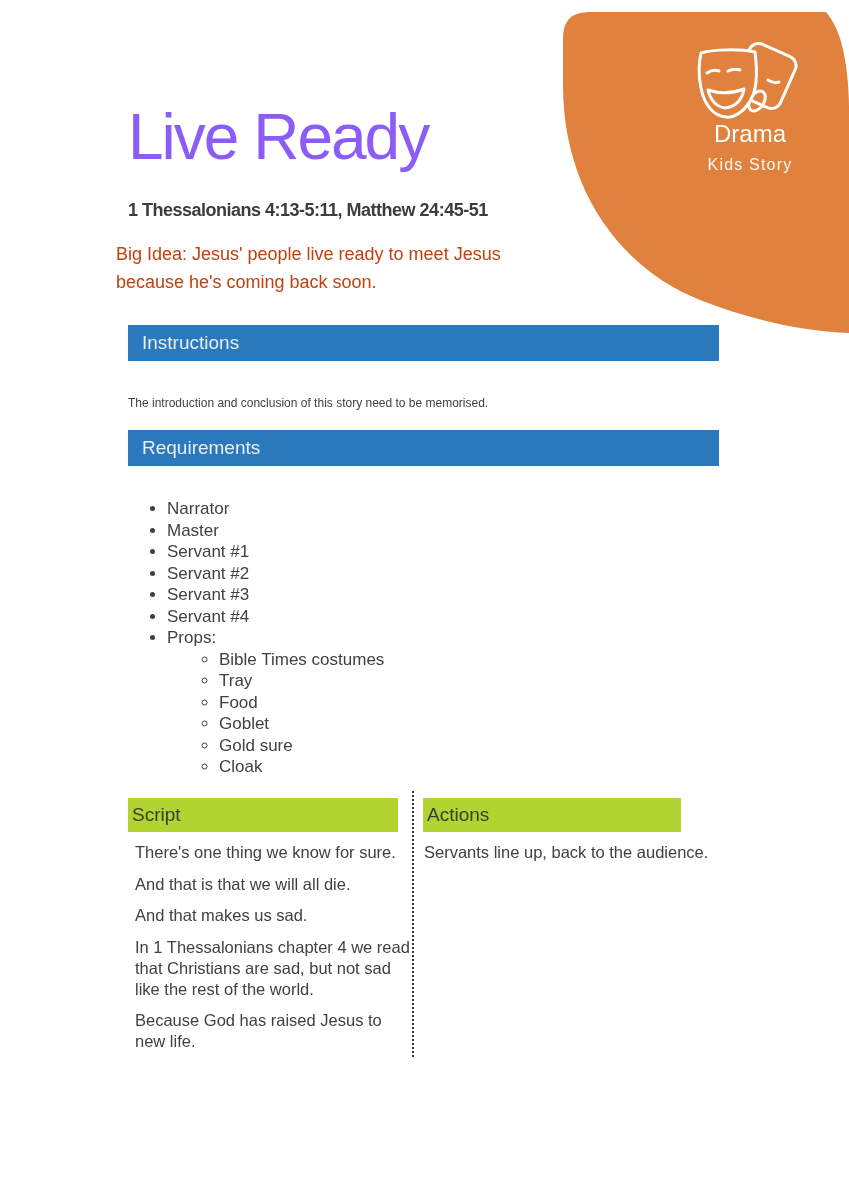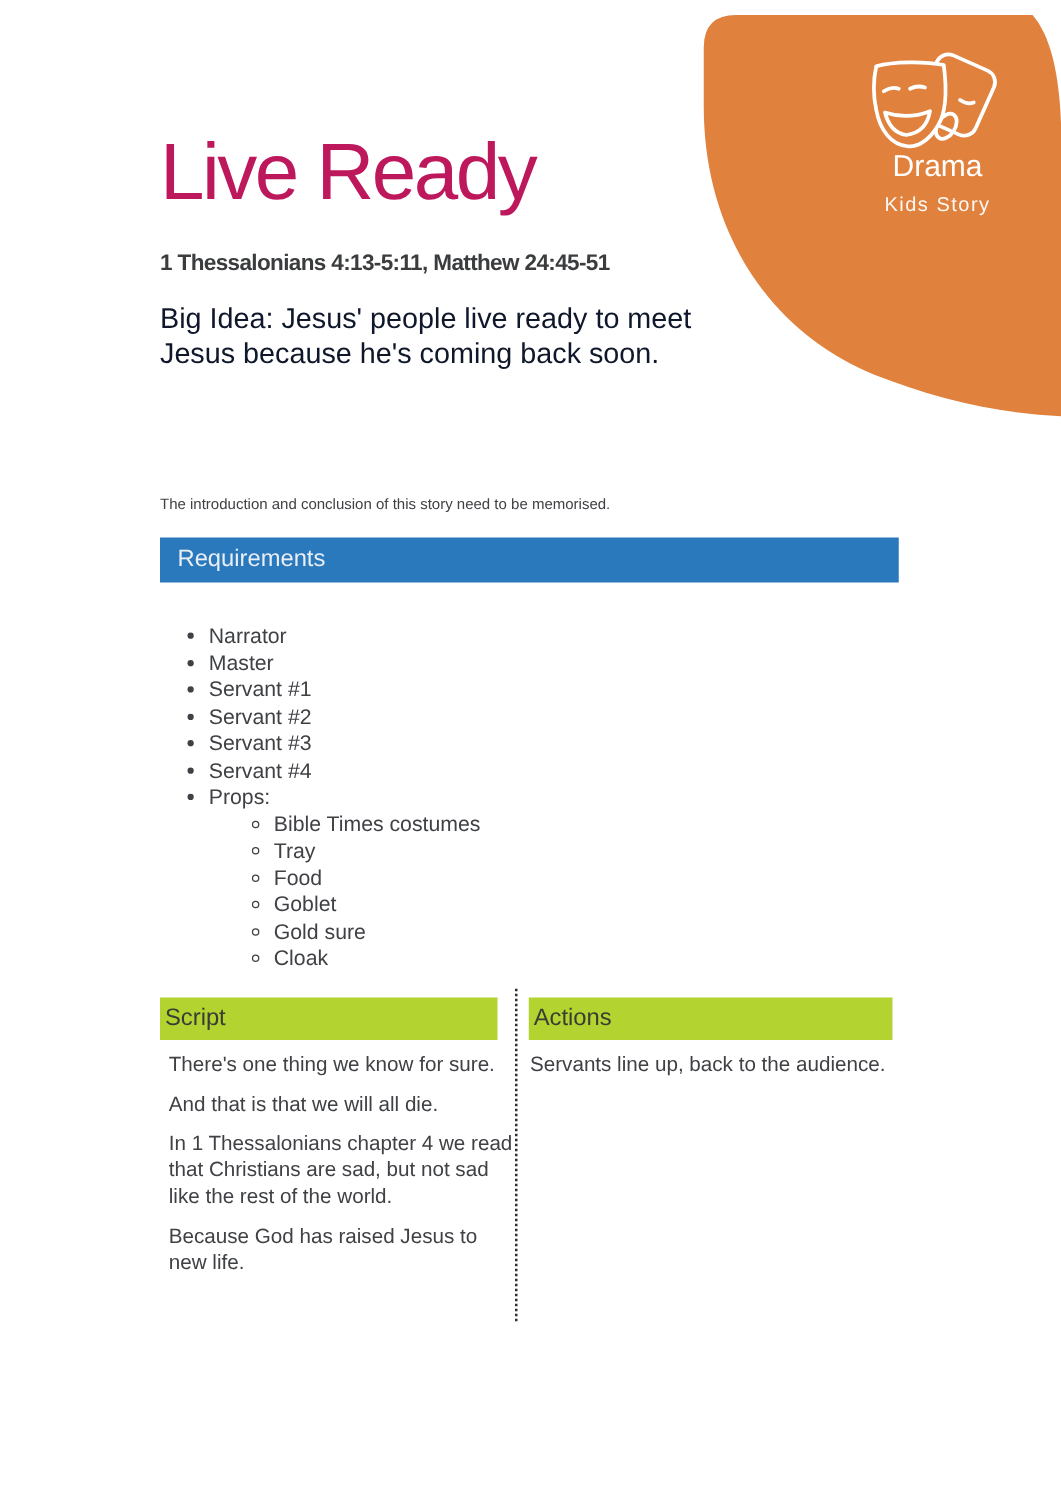--- a/index.html
+++ b/index.html
@@ -4,25 +4,25 @@
 <style>
   html,body { margin:0; padding:0; background:#ffffff; }
   #page {
     position:relative; width:849px; height:1200px; background:#ffffff;
     font-family:"Liberation Sans", sans-serif; color:#3F4145; overflow:hidden;
   }
   .abs { position:absolute; }
 
   
   .title { left:128px; top:104px; font-size:64px; line-height:1.05;
-           letter-spacing:-2px; color:#be185d; font-weight:500; }
+           letter-spacing:-2px; color:#8b5cf6; font-weight:500; }
   .scripture { left:128px; top:200px; font-size:18px; font-weight:bold;
                letter-spacing:-0.5px; color:#3A3C3E; }
-  .intro-block { left:128px; top:240px; width:440px; font-size:23px;
-                 line-height:28px; color:#0f172a; }
+  .intro-block { left:116px; top:240px; width:440px; font-size:18px;
+                 line-height:28px; color:#c2410c; }
 
   
   .brand { left:680px; top:120px; width:140px; text-align:center;
            font-size:24px; color:#ffffff; font-weight:500; }
   .tagline { left:680px; top:156px; width:140px; text-align:center;
              font-size:16px; letter-spacing:1.2px; color:rgba(255,255,255,0.95); }
 
   
   .bar { left:128px; width:591px; height:36px; line-height:36px;
          padding-left:14px; box-sizing:border-box; font-size:19px; }
@@ -34,21 +34,21 @@
   
   .cast-list { left:116px; top:498px; margin:0; padding-left:51px;
                list-style:disc; font-size:17px; }
   .cast-list li { line-height:21.5px; }
   .props-list { margin:0; padding-left:52px; list-style:circle; }
 
   
   .bar-green { background:#B2D330; color:#3A3D33; height:34px; line-height:34px;
                padding-left:4px; box-sizing:border-box; font-size:19px; }
   .bar-script  { left:128px; top:798px; width:270px; }
-  .bar-actions { left:423px; top:798px; width:291px; }
+  .bar-actions { left:423px; top:798px; width:258px; }
   .divider { left:412px; top:791px; height:266px; width:0;
              border-left:2px dotted #2F2F2F; }
   .col { font-size:16.5px; line-height:21px; color:#3F4145; }
   .col p { margin:0 0 10.5px 0; }
   .script-col  { left:135px; top:842px; width:278px; }
   .actions-col { left:424px; top:842px; width:286px; }
 </style>
 </head>
 <body>
 
@@ -72,20 +72,23 @@
   </svg>
   <div class="abs brand">Drama</div>
   <div class="abs tagline">Kids Story</div>
 
   <div class="abs title">Live Ready</div>
   <div class="abs scripture">1 Thessalonians 4:13-5:11, Matthew 24:45-51</div>
   <div class="abs intro-block">
     <div>Big Idea: Jesus' people live ready to meet Jesus because he's coming back soon.</div>
   </div>
 
+  <div class="abs bar bar-blue bar-instructions">
+    <span>Instructions</span>
+  </div>
   <div class="abs memorised">The introduction and conclusion of this story need to be memorised.</div>
 
   <div class="abs bar bar-blue bar-requirements">
     <span>Requirements</span>
   </div>
   <ul class="abs cast-list">
     <li>Narrator</li>
     <li>Master</li>
     <li>Servant #1</li>
     <li>Servant #2</li>
@@ -106,20 +109,21 @@
     <span>Script</span>
   </div>
   <div class="abs bar-green bar-actions">
     <span>Actions</span>
   </div>
   <div class="abs divider"></div>
 
   <div class="abs col script-col">
     <p>There's one thing we know for sure.</p>
     <p>And that is that we will all die.</p>
+    <p>And that makes us sad.</p>
     <p>In 1 Thessalonians chapter 4 we read that Christians are sad, but not sad like the rest of the world.</p>
     <p>Because God has raised Jesus to new life.</p>
   </div>
   <div class="abs col actions-col">
     <p>Servants line up, back to the audience.</p>
   </div>
 
 </div>
 
 </body></html>

